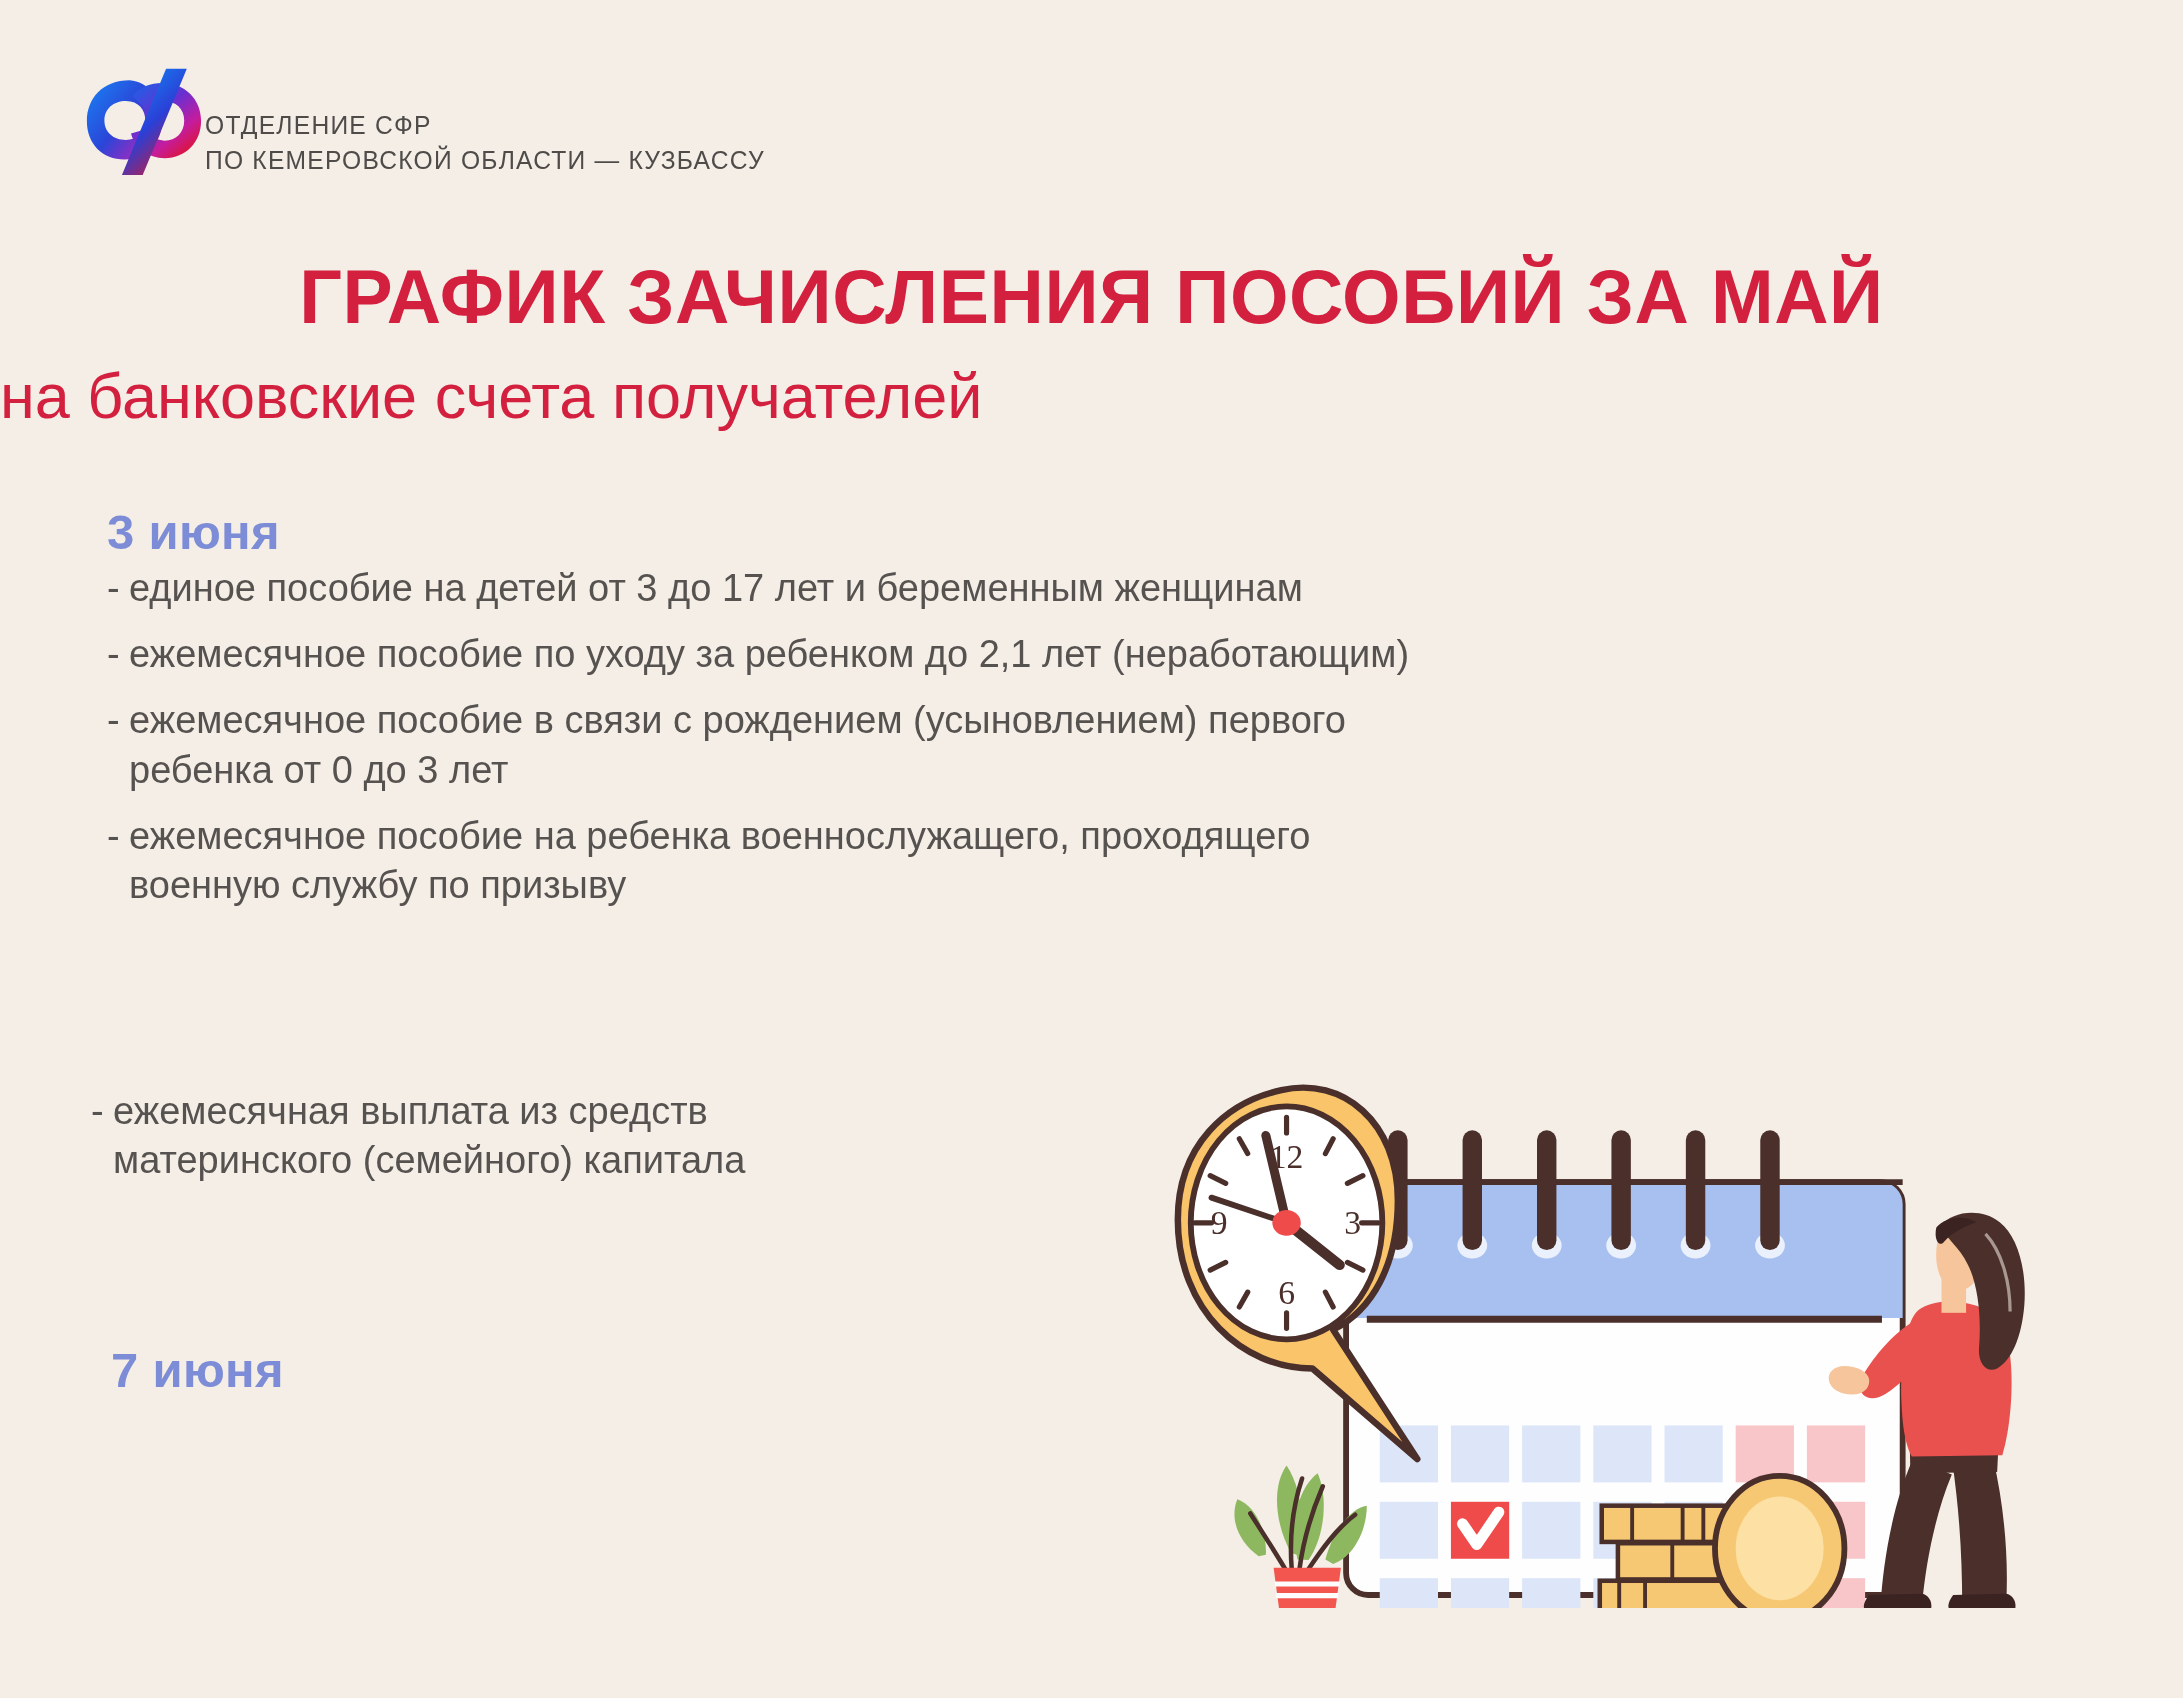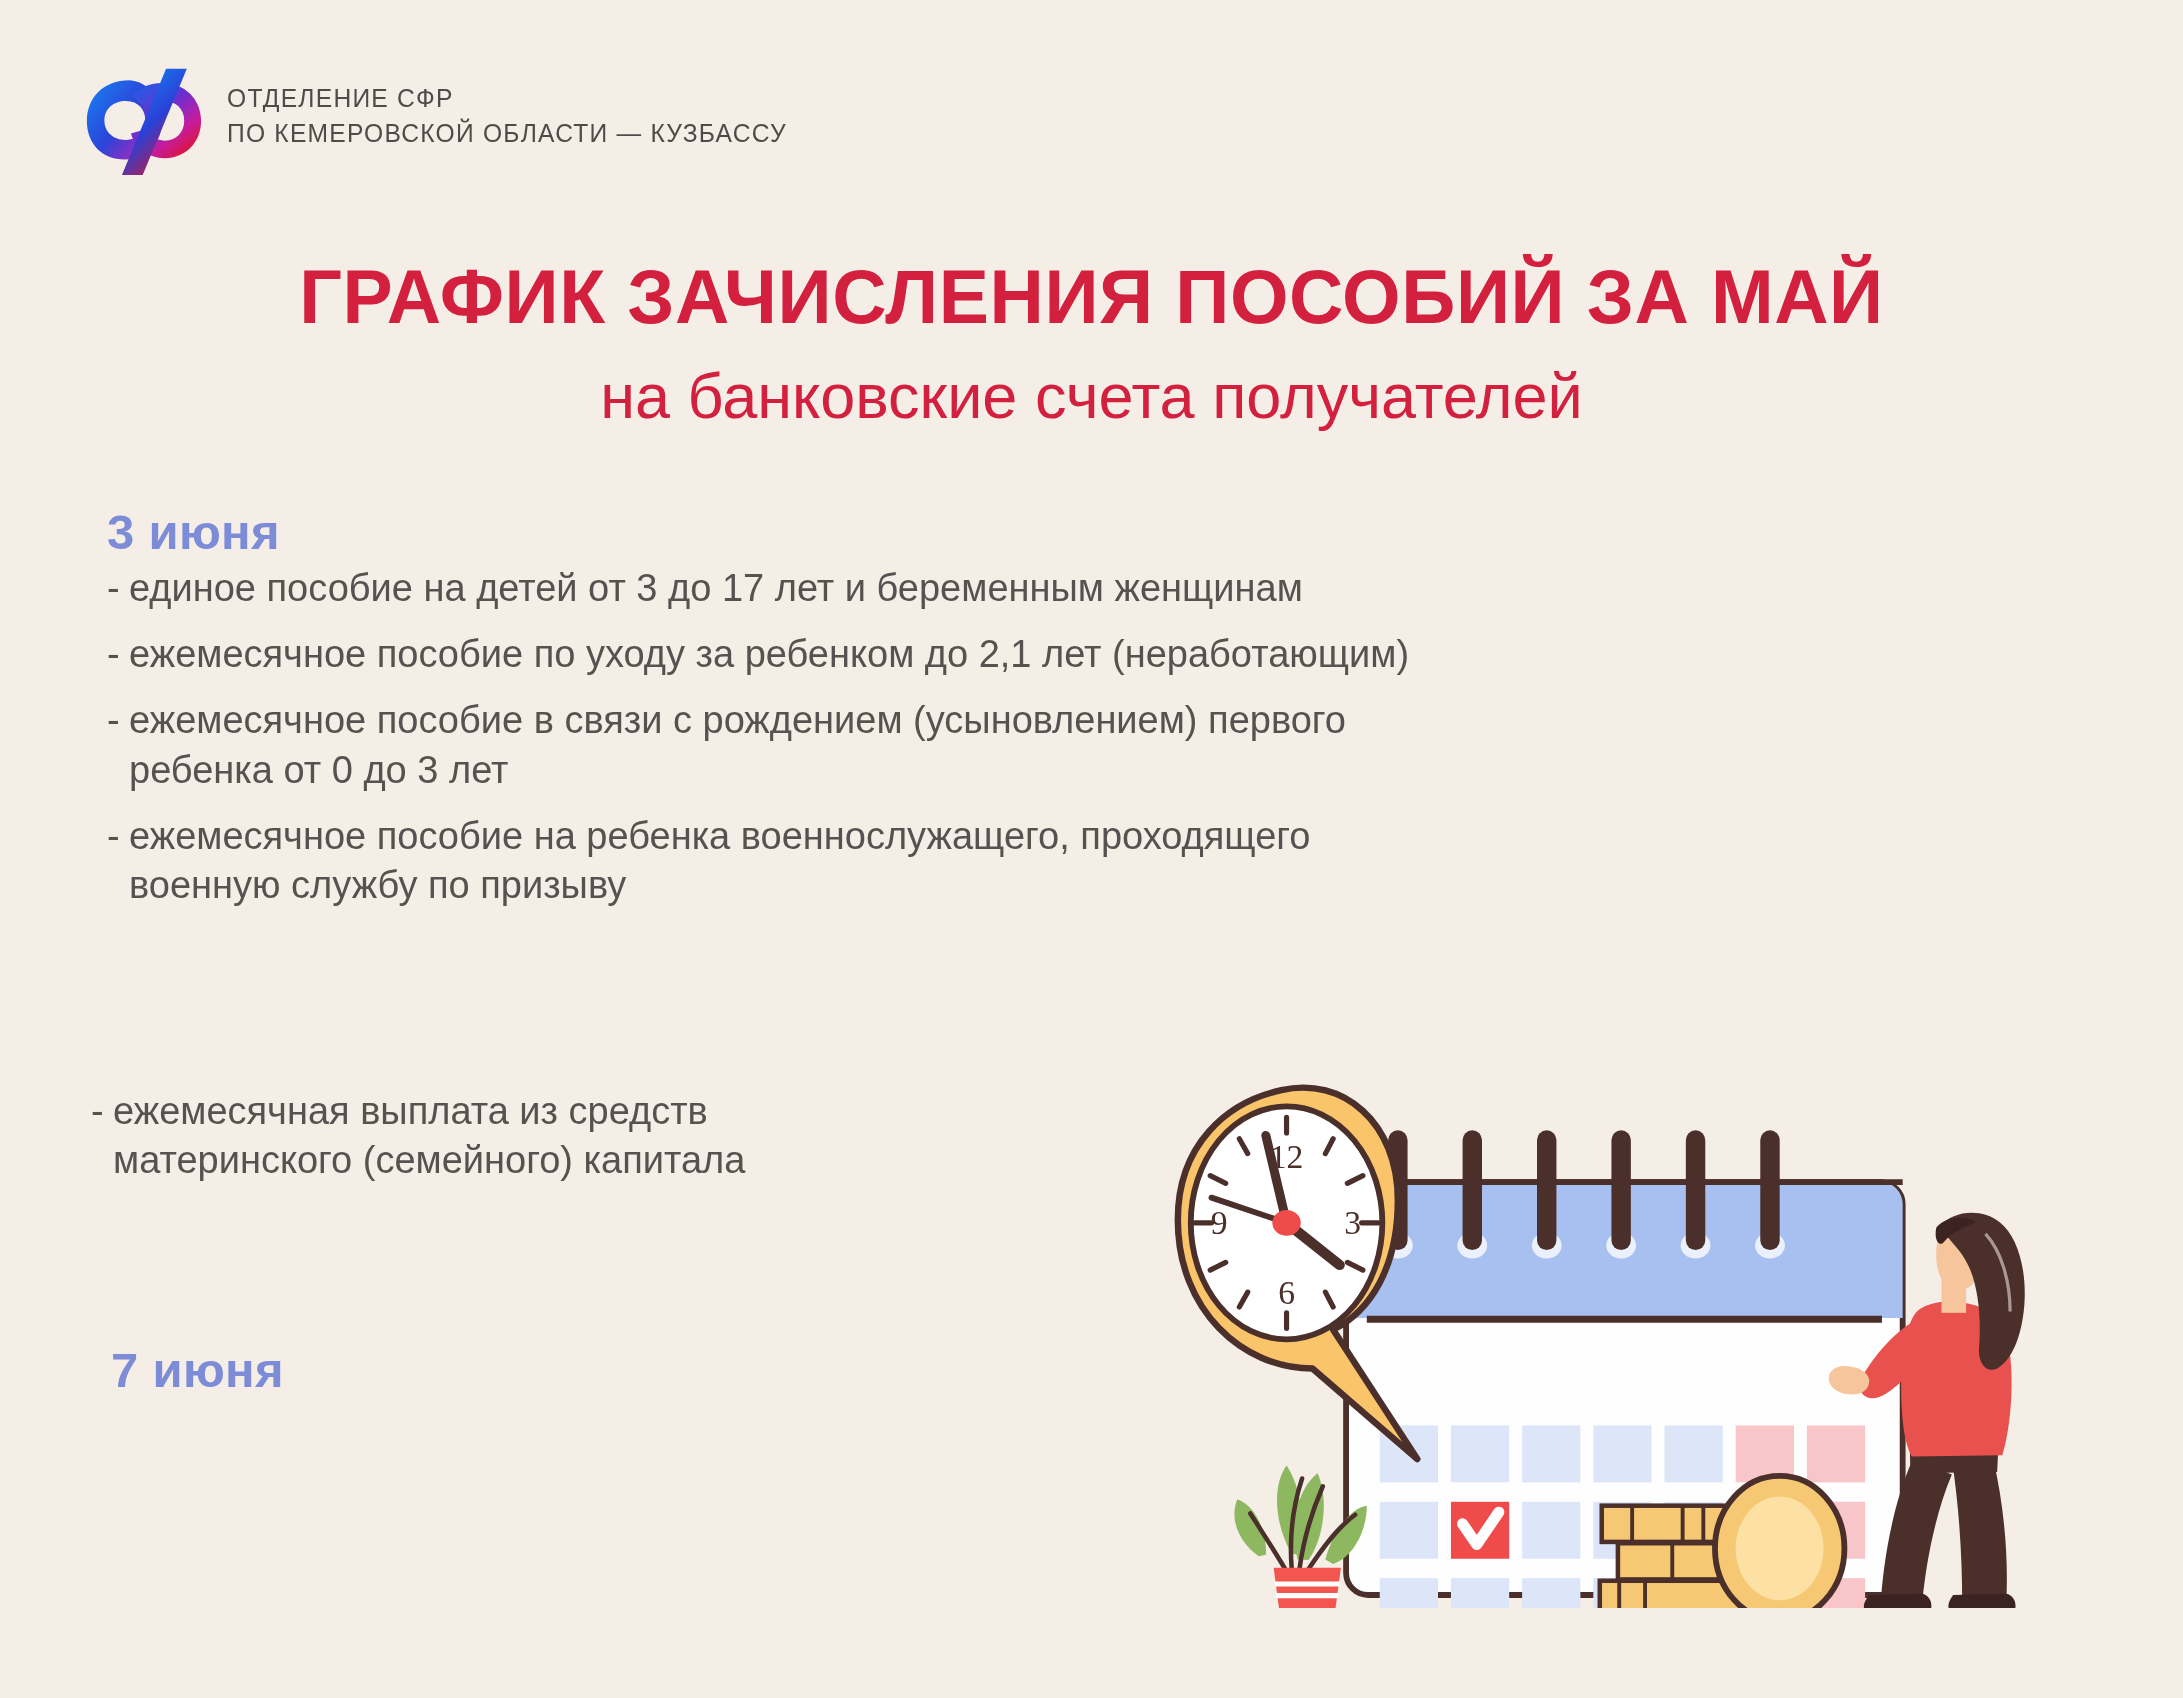--- a/index.html
+++ b/index.html
@@ -5,37 +5,37 @@
   html,body{margin:0;padding:0;}
   body{
     width:2183px;height:1698px;
     background:#F4EEE7;
     font-family:"Liberation Sans", sans-serif;
     overflow:hidden;position:relative;
   }
   .page{position:relative;width:2183px;height:1698px;}
 
   
-  .header{position:absolute;left:83px;top:57px;display:flex;align-items:center;gap:22px;}
+  .header{position:absolute;left:83px;top:57px;display:flex;align-items:flex-end;}
   .logo-mark{width:122px;height:119px;flex:0 0 auto;}
   .org-lines{display:flex;flex-direction:column;justify-content:center;gap:3.9px;}
   .org-line{
     font-size:26.5px;letter-spacing:1.3px;color:#4E4B49;
     font-weight:400;line-height:1.18;white-space:nowrap;
     transform:scaleX(.93);transform-origin:left center;
   }
 
   
   .title-main{
     position:absolute;left:0;top:259px;width:2183px;text-align:center;
     color:#D4203F;font-weight:700;font-size:76px;letter-spacing:0.6px;
     line-height:1.0;transform:scaleX(.99);
   }
   .title-sub{
-    position:absolute;left:0;top:365px;width:2183px;text-align:center;
+    position:absolute;left:0;top:365px;width:2183px;text-align:left;
     color:#D4203F;font-weight:400;font-size:63px;line-height:1.0;
   }
 
   
   .block{position:absolute;}
   .date-head{
     color:#7C8CD6;font-weight:700;font-size:49px;line-height:1.0;
     letter-spacing:0.3px;margin:0 0 6.5px 0;
   }
   .bullets{list-style:none;margin:0;padding:0;}

